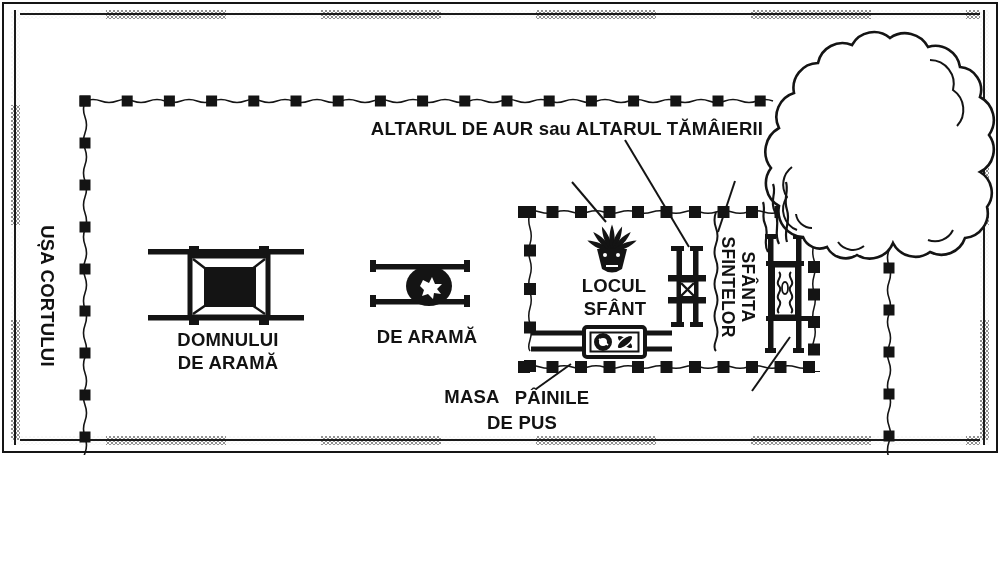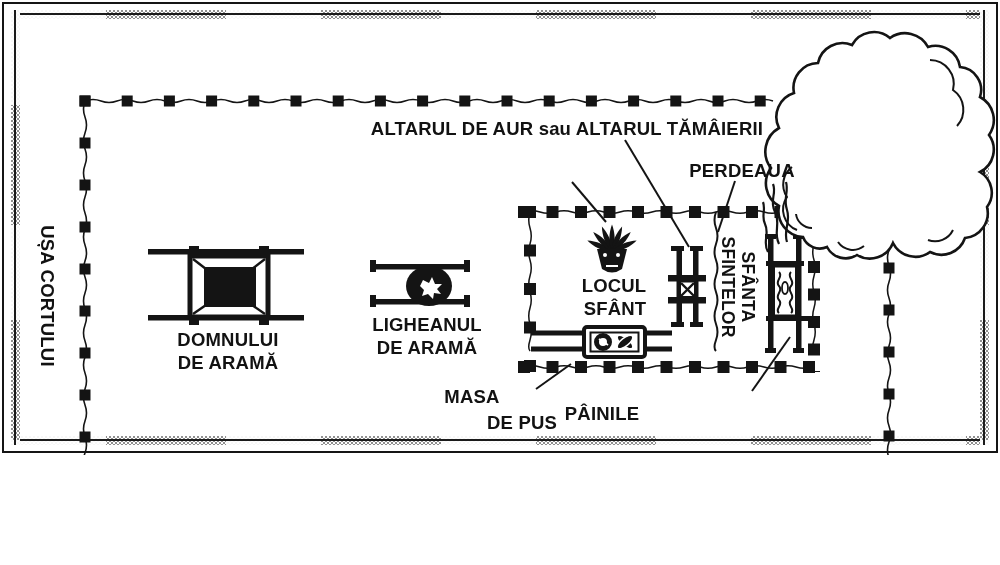--- a/index.html
+++ b/index.html
@@ -179,42 +179,40 @@
     <g stroke="#141414" stroke-width="2" fill="none">
       <line x1="625" y1="140" x2="689" y2="247"></line>
       <line x1="572" y1="182" x2="606" y2="222"></line>
       <line x1="735" y1="181" x2="718" y2="232"></line>
       <line x1="536" y1="389" x2="571" y2="364"></line>
       <line x1="790" y1="337" x2="752" y2="391"></line>
     </g>
   </svg>
 
   <div class="label" style="left:567px;top:128px;">ALTARUL DE AUR sau ALTARUL TĂMÂIERII</div>
-  <div class="label" style="left:742px;top:170px;">PERDEAUA</div>
 
 
   <div class="label rot" style="left:47px;top:296px;">UȘA CORTULUI</div>
 
   <div class="label" style="left:228px;top:351px;">
     <span>DOMNULUI</span>
     <span>DE ARAMĂ</span>
   </div>
 
   <div class="label" style="left:427px;top:336px;">
-    <span>LIGHEANUL</span>
     <span>DE ARAMĂ</span>
   </div>
 
   <div class="label" style="left:614px;top:297px;text-align:right;">
     <span>LOCUL</span>
     <span>SFÂNT</span>
   </div>
 
   <div class="label rot" style="left:738px;top:287px;font-size:17.5px;line-height:20px;">
     <span>SFÂNTA</span>
     <span>SFINTELOR</span>
   </div>
 
   <div class="label" style="left:472px;top:396px;">MASA</div>
-  <div class="label" style="left:602px;top:397px;margin-top:16px;">PÂINILE</div>
+  <div class="label" style="left:552px;top:397px;">PÂINILE</div>
   <div class="label" style="left:522px;top:422px;">DE PUS</div>
 
 </div>
 
 </body></html>

